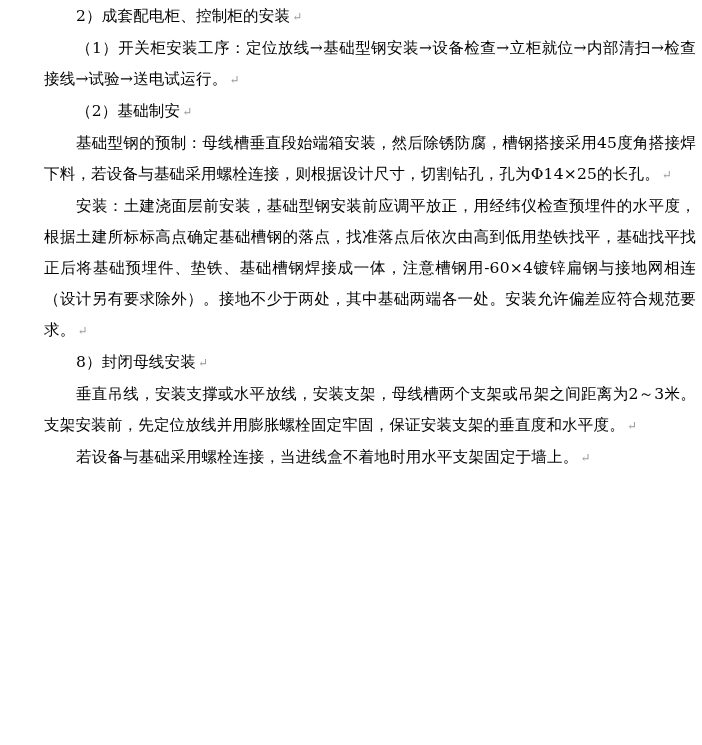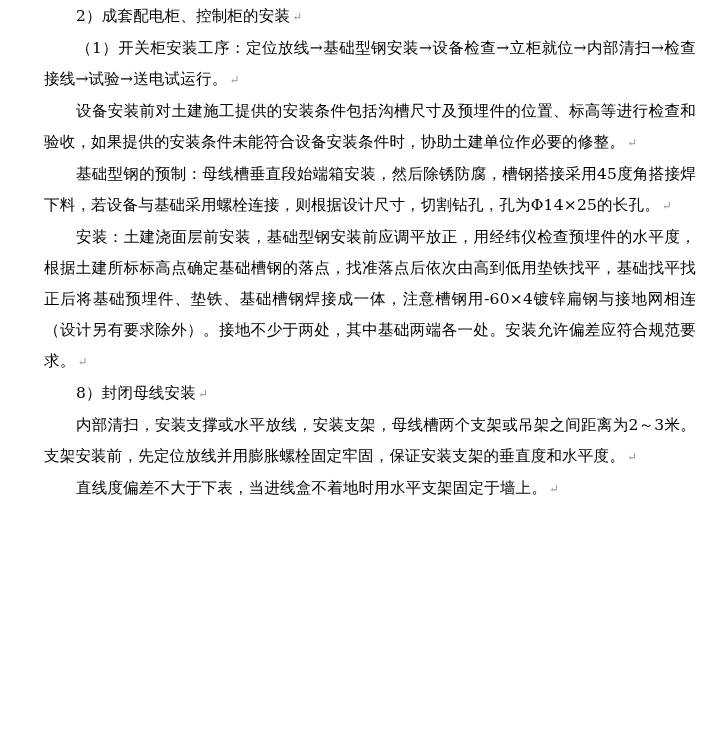--- a/index.html
+++ b/index.html
@@ -38,19 +38,19 @@
       margin-left: 2px;
       text-indent: 0;
     }
   </style>
 </head>
 <body>
 
 <div class="doc">
   <p class="para"><span>2）成套配电柜、控制柜的安装</span><span class="ret">↵</span></p>
   <p class="para"><span>（1）开关柜安装工序：定位放线→基础型钢安装→设备检查→立柜就位→内部清扫→检查接线→试验→送电试运行。</span><span class="ret">↵</span></p>
-  <p class="para"><span>设备安装前对土建施工提供的安装条件包括沟槽尺寸及预埋件的位置、标高等进行检查和验收，如果提供的安装条件未能符合设备安装条件时，协助土建单位作必要的修整。</span><span class="ret">↵</span></p>
+  <p class="para"><span>（2）基础制安</span><span class="ret">↵</span></p>
   <p class="para"><span>基础型钢的预制：母线槽垂直段始端箱安装，然后除锈防腐，槽钢搭接采用45度角搭接焊下料，若设备与基础采用螺栓连接，则根据设计尺寸，切割钻孔，孔为Φ14×25的长孔。</span><span class="ret">↵</span></p>
   <p class="para"><span>安装：土建浇面层前安装，基础型钢安装前应调平放正，用经纬仪检查预埋件的水平度，根据土建所标标高点确定基础槽钢的落点，找准落点后依次由高到低用垫铁找平，基础找平找正后将基础预埋件、垫铁、基础槽钢焊接成一体，注意槽钢用-60×4镀锌扁钢与接地网相连（设计另有要求除外）。接地不少于两处，其中基础两端各一处。安装允许偏差应符合规范要求。</span><span class="ret">↵</span></p>
   <p class="para"><span>8）封闭母线安装</span><span class="ret">↵</span></p>
-  <p class="para"><span>内部清扫，安装支撑或水平放线，安装支架，母线槽两个支架或吊架之间距离为2～3米。支架安装前，先定位放线并用膨胀螺栓固定牢固，保证安装支架的垂直度和水平度。</span><span class="ret">↵</span></p>
-  <p class="para"><span>直线度偏差不大于下表，当进线盒不着地时用水平支架固定于墙上。</span><span class="ret">↵</span></p>
+  <p class="para"><span>垂直吊线，安装支撑或水平放线，安装支架，母线槽两个支架或吊架之间距离为2～3米。支架安装前，先定位放线并用膨胀螺栓固定牢固，保证安装支架的垂直度和水平度。</span><span class="ret">↵</span></p>
+  <p class="para"><span>若设备与基础采用螺栓连接，当进线盒不着地时用水平支架固定于墙上。</span><span class="ret">↵</span></p>
 </div>
 
 </body></html>

